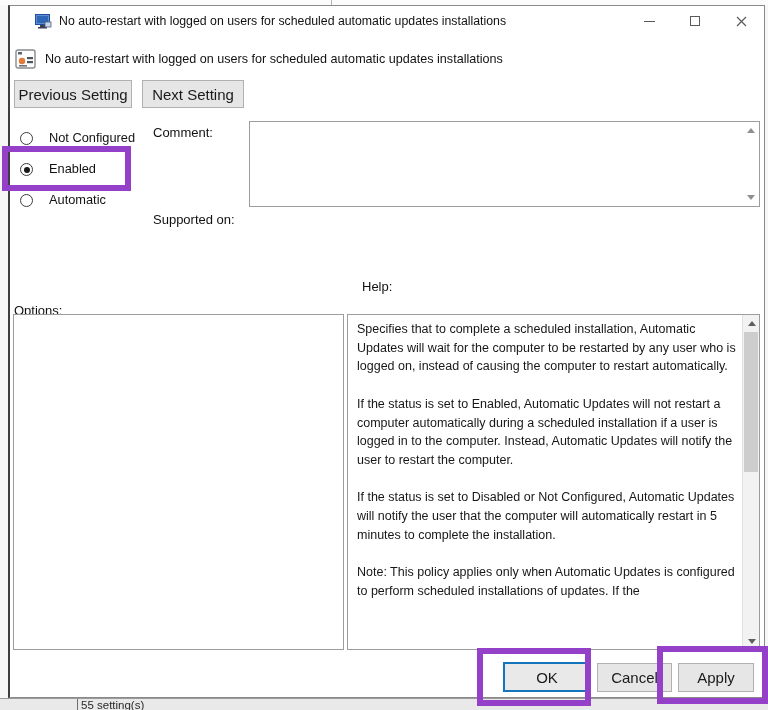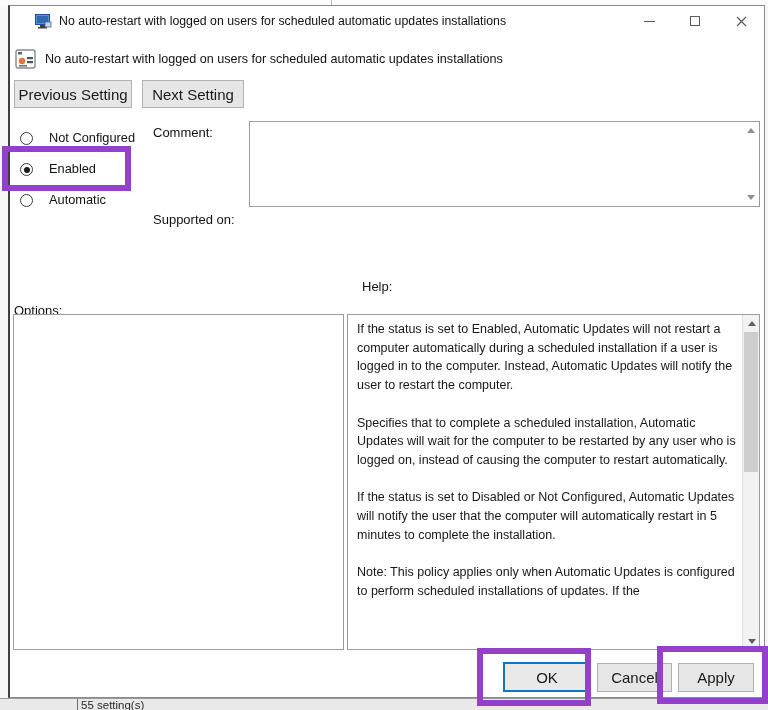--- a/index.html
+++ b/index.html
@@ -181,22 +181,22 @@
 
   <span class="field-label supported-label">Supported on:</span>
 
   <span class="field-label options-label">Options:</span>
   <span class="field-label help-label">Help:</span>
 
   <div class="options-box"></div>
 
   <div class="help-box">
     <div class="help-text">
+      <p>Specifies that to complete a scheduled installation, Automatic Updates will wait for the computer to be restarted by any user who is logged on, instead of causing the computer to restart automatically.</p>
       <p>If the status is set to Enabled, Automatic Updates will not restart a computer automatically during a scheduled installation if a user is logged in to the computer. Instead, Automatic Updates will notify the user to restart the computer.</p>
-      <p>Specifies that to complete a scheduled installation, Automatic Updates will wait for the computer to be restarted by any user who is logged on, instead of causing the computer to restart automatically.</p>
       <p>If the status is set to Disabled or Not Configured, Automatic Updates will notify the user that the computer will automatically restart in 5 minutes to complete the installation.</p>
       <p>Note: This policy applies only when Automatic Updates is configured to perform scheduled installations of updates. If the</p>
     </div>
     <div class="help-scrollbar">
       <div class="sb-arrow up">
           <span class="tri-up"></span>
         </div>
       <div class="sb-thumb"></div>
       <div class="sb-arrow down">
           <span class="tri-down"></span>

